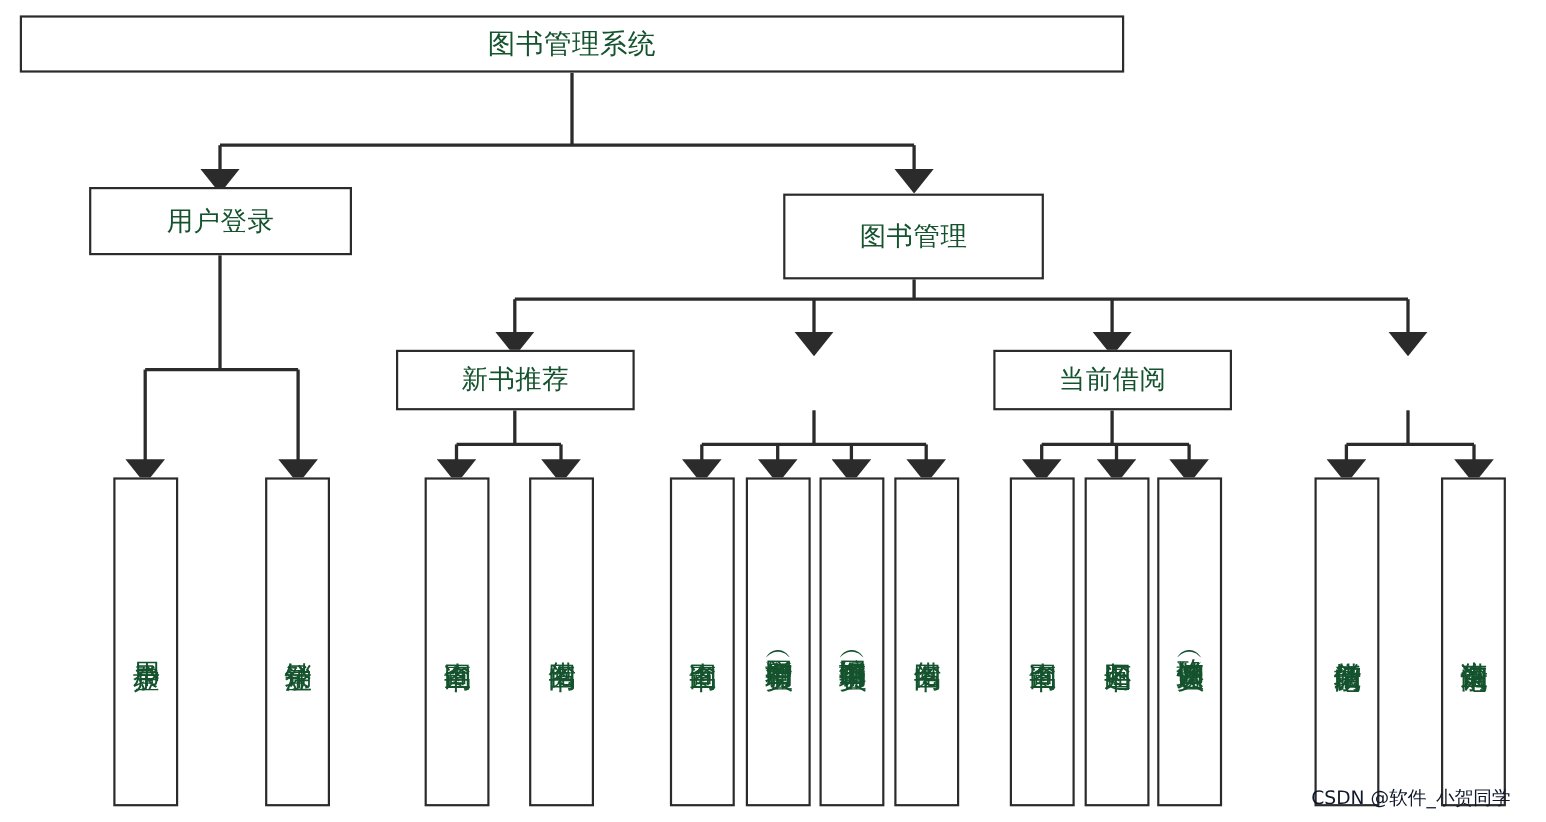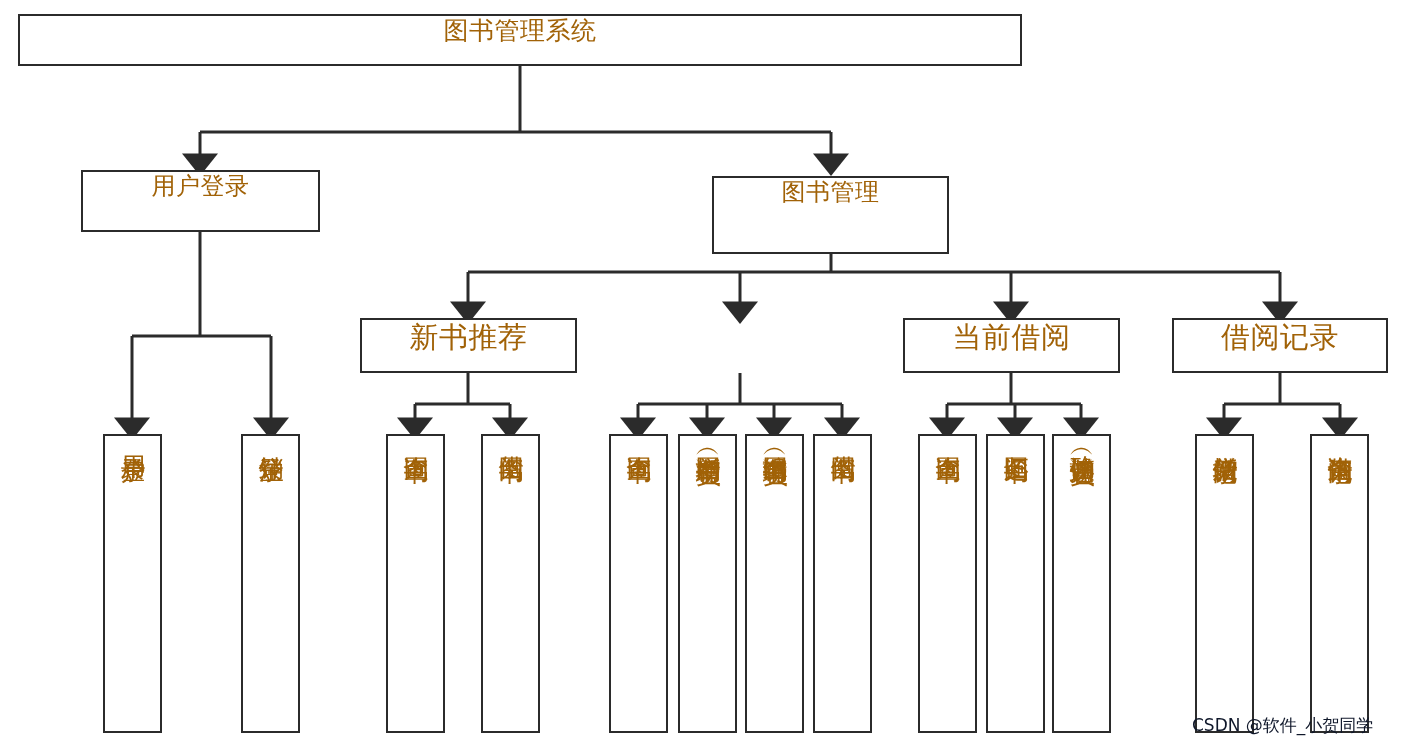--- a/index.html
+++ b/index.html
@@ -25,35 +25,35 @@
     width: 1405px;
     height: 747px;
     pointer-events: none;
   }
   .node {
     position: absolute;
     box-sizing: border-box;
     background: #ffffff;
     border: 2px solid #2b2b2b;
     display: flex;
-    align-items: flex-start;
+    align-items: center;
     justify-content: center;
-    color: #a16207;
+    color: #14532d;
     z-index: 2;
   }
   .node .label {
     display: block;
     text-align: center;
     line-height: 1.18;
     letter-spacing: 0.5px;
     white-space: nowrap;
   }
   .node-root .label { font-size: 25px; }
   .node-l2 .label   { font-size: 24px; }
-  .node-l3 .label   { font-size: 29px; }
+  .node-l3 .label   { font-size: 24px; }
 
   .node-leaf {
     border-width: 2px;
   }
   .node-leaf .label {
     writing-mode: vertical-rl;
     text-orientation: upright;
     font-size: 25px;
     line-height: 1.05;
     letter-spacing: 1px;
@@ -136,23 +136,20 @@
   <div class="node node-l2" style="left:712px; top:176px; width:237px; height:78px;">
     <span class="label">图书管理</span>
   </div>
 
   <div class="node node-l3" style="left:360px; top:318px; width:217px; height:55px;">
     <span class="label">新书推荐</span>
   </div>
   <div class="node node-l3" style="left:903px; top:318px; width:217px; height:55px;">
     <span class="label">当前借阅</span>
   </div>
-  <div class="node node-l3" style="left:1172px; top:318px; width:216px; height:55px;">
-    <span class="label">借阅记录</span>
-  </div>
 
   <div class="node node-leaf" style="left:103px; top:434px; width:59px; height:299px;">
     <span class="label">用户登录</span>
   </div>
   <div class="node node-leaf" style="left:241px; top:434px; width:59px; height:299px;">
     <span class="label">注销登录</span>
   </div>
 
   <div class="node node-leaf" style="left:386px; top:434px; width:59px; height:299px;">
     <span class="label">查询图书</span>

